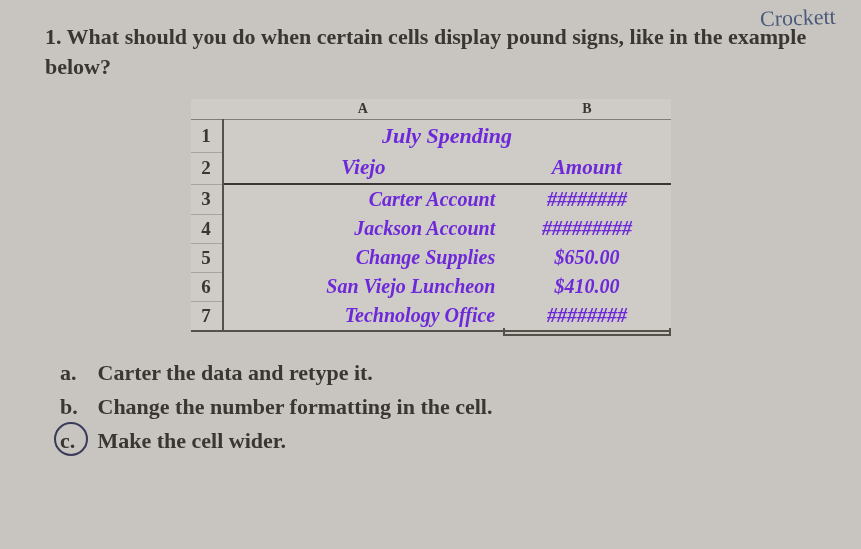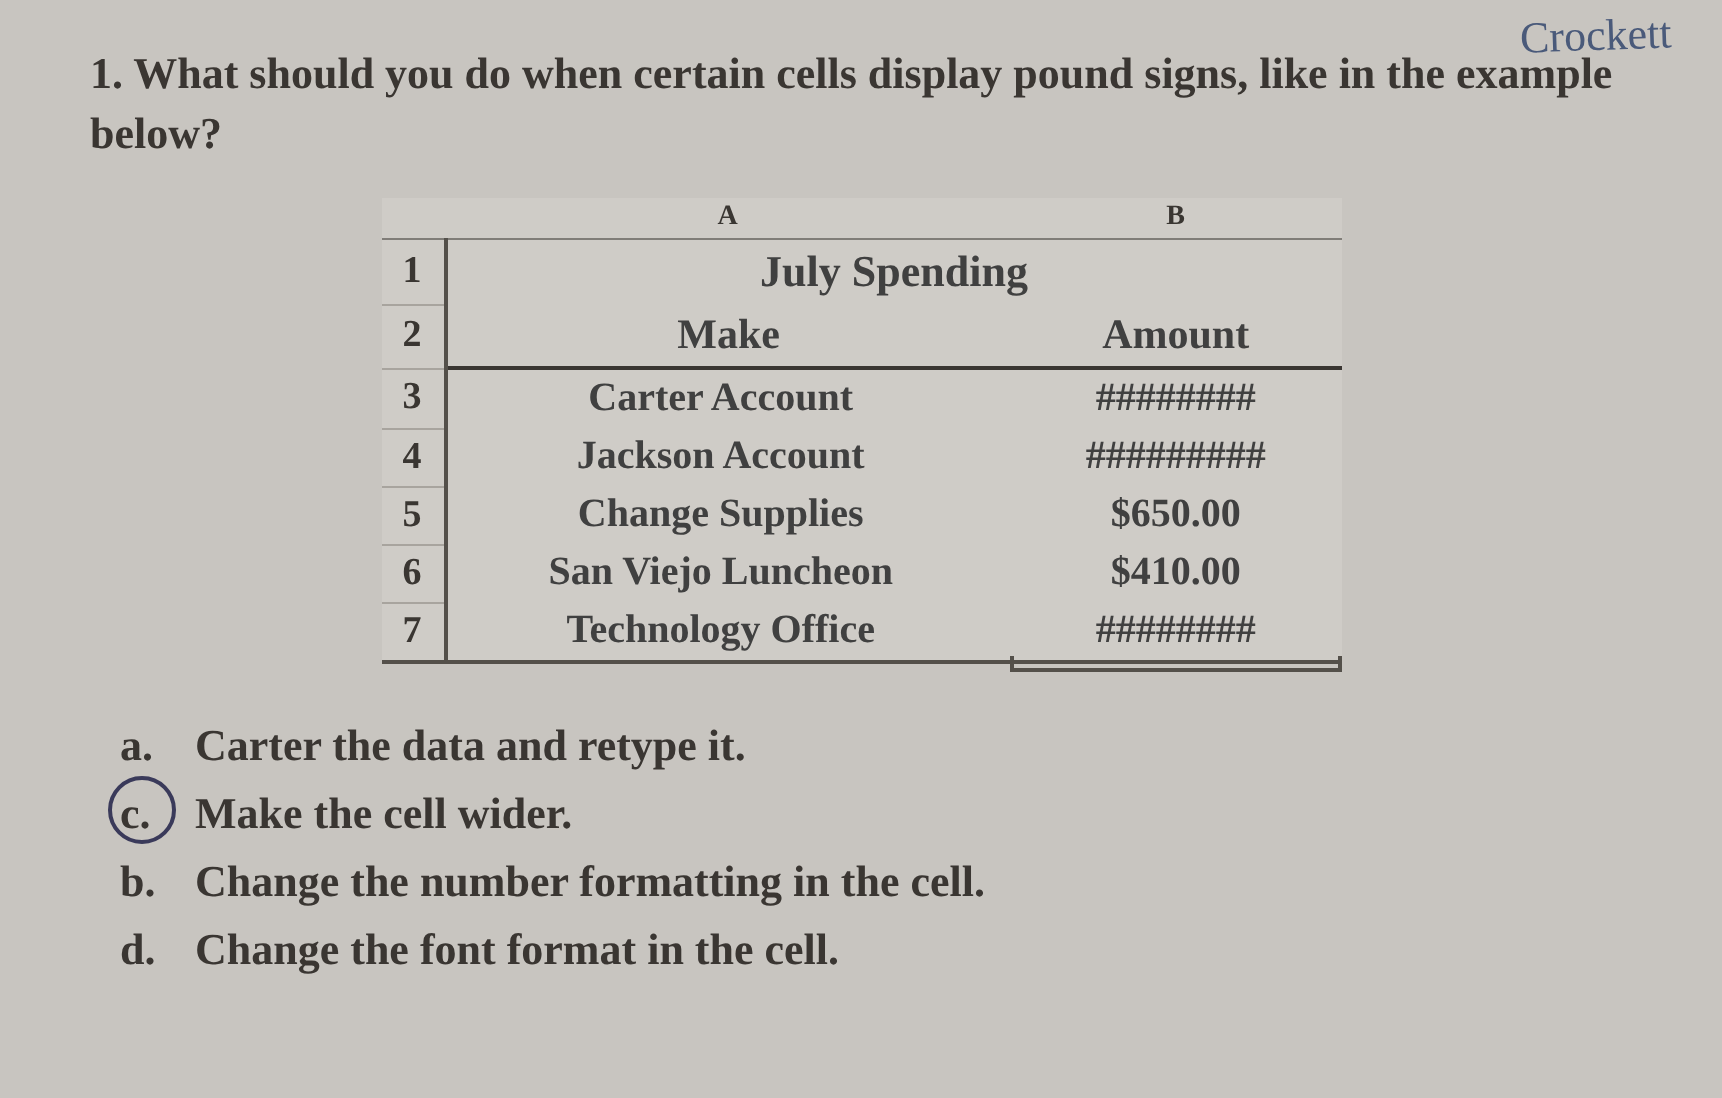--- a/index.html
+++ b/index.html
@@ -52,33 +52,34 @@
       font-weight: bold;
       font-size: 19px;
       border-right: 2px solid #54504a;
       border-bottom: 1px solid #a8a49e;
       padding: 3px 6px;
     }
     .cell {
       font-size: 20px;
       font-weight: bold;
       padding: 3px 8px;
-      color: #404040;
+      color: #6d28d9;
+      font-style: italic;
     }
     .title-row .cell {
       text-align: center;
       font-size: 22px;
     }
     .header-row .cell {
       text-align: center;
       border-bottom: 2px solid #3a3632;
       font-size: 21px;
     }
     .data-row .item-cell {
-      text-align: center;
+      text-align: right;
       padding-left: 0;
     }
     .data-row .amount-cell {
       text-align: center;
     }
     .last-row td {
       border-bottom: 2px solid #54504a;
     }
     .bracket {
       position: relative;
@@ -137,21 +138,21 @@
       <td></td>
       <td>A</td>
       <td>B</td>
     </tr>
     <tr class="title-row">
       <td class="row-num">1</td>
       <td class="cell" colspan="2">July Spending</td>
     </tr>
     <tr class="header-row">
       <td class="row-num">2</td>
-      <td class="cell">Make</td>
+      <td class="cell">Viejo</td>
       <td class="cell">Amount</td>
     </tr>
     <tr class="data-row">
       <td class="row-num">3</td>
       <td class="cell item-cell">Carter Account</td>
       <td class="cell amount-cell">########</td>
     </tr>
     <tr class="data-row">
       <td class="row-num">4</td>
       <td class="cell item-cell">Jackson Account</td>
@@ -174,25 +175,21 @@
     </tr>
   </tbody>
     </table>
 </div>
 
 <div class="answers">
   <div class="answer-line">
     <span class="letter">a.</span>
     <span>Carter the data and retype it.</span>
   </div>
+  <div class="answer-line">
+    <span class="letter">b.</span>
+    <span>Change the number formatting in the cell.</span>
+  </div>
   <div class="answer-line circled">
     <span class="letter">c.</span>
     <span>Make the cell wider.</span>
   </div>
-  <div class="answer-line">
-    <span class="letter">b.</span>
-    <span>Change the number formatting in the cell.</span>
-  </div>
-  <div class="answer-line">
-    <span class="letter">d.</span>
-    <span>Change the font format in the cell.</span>
-  </div>
 </div>
 
 </body></html>

